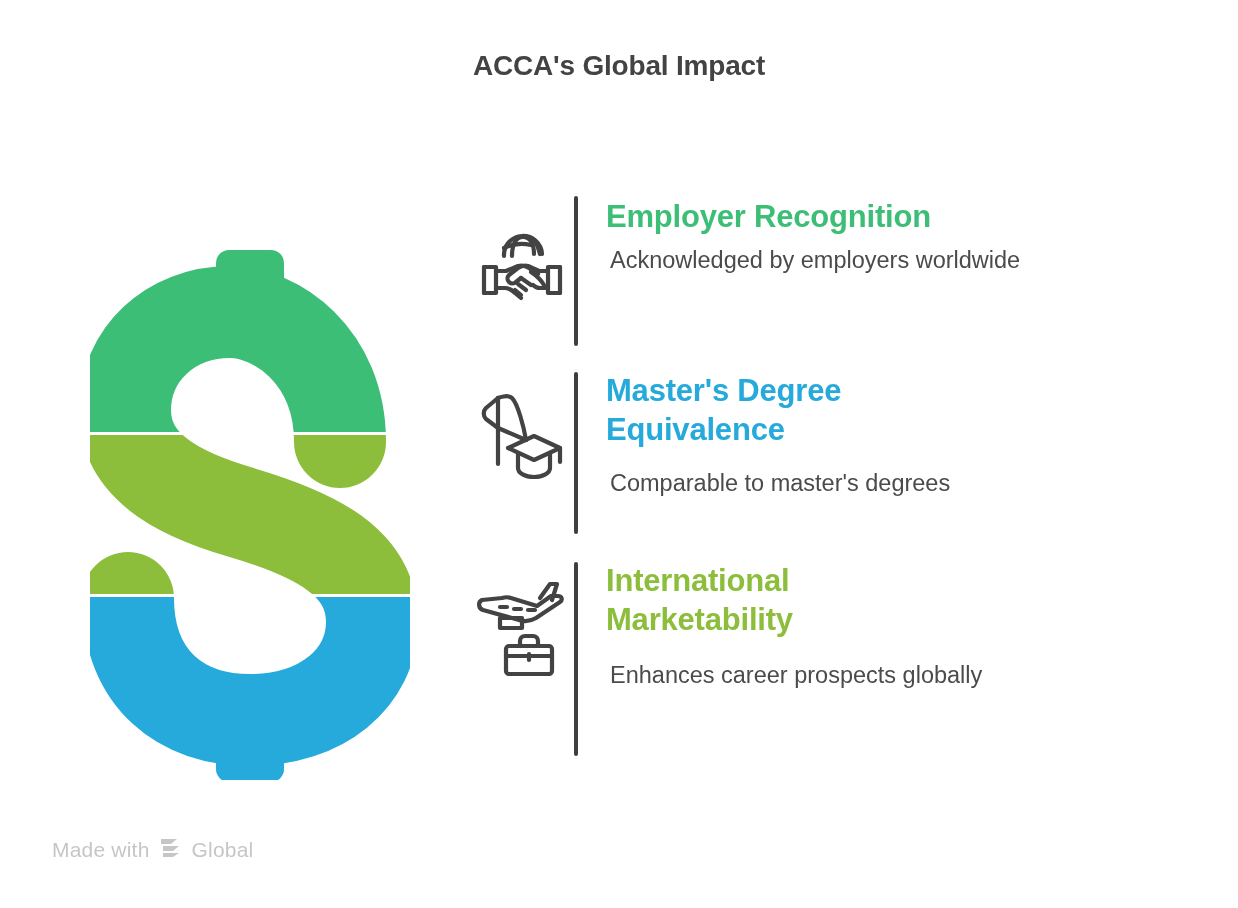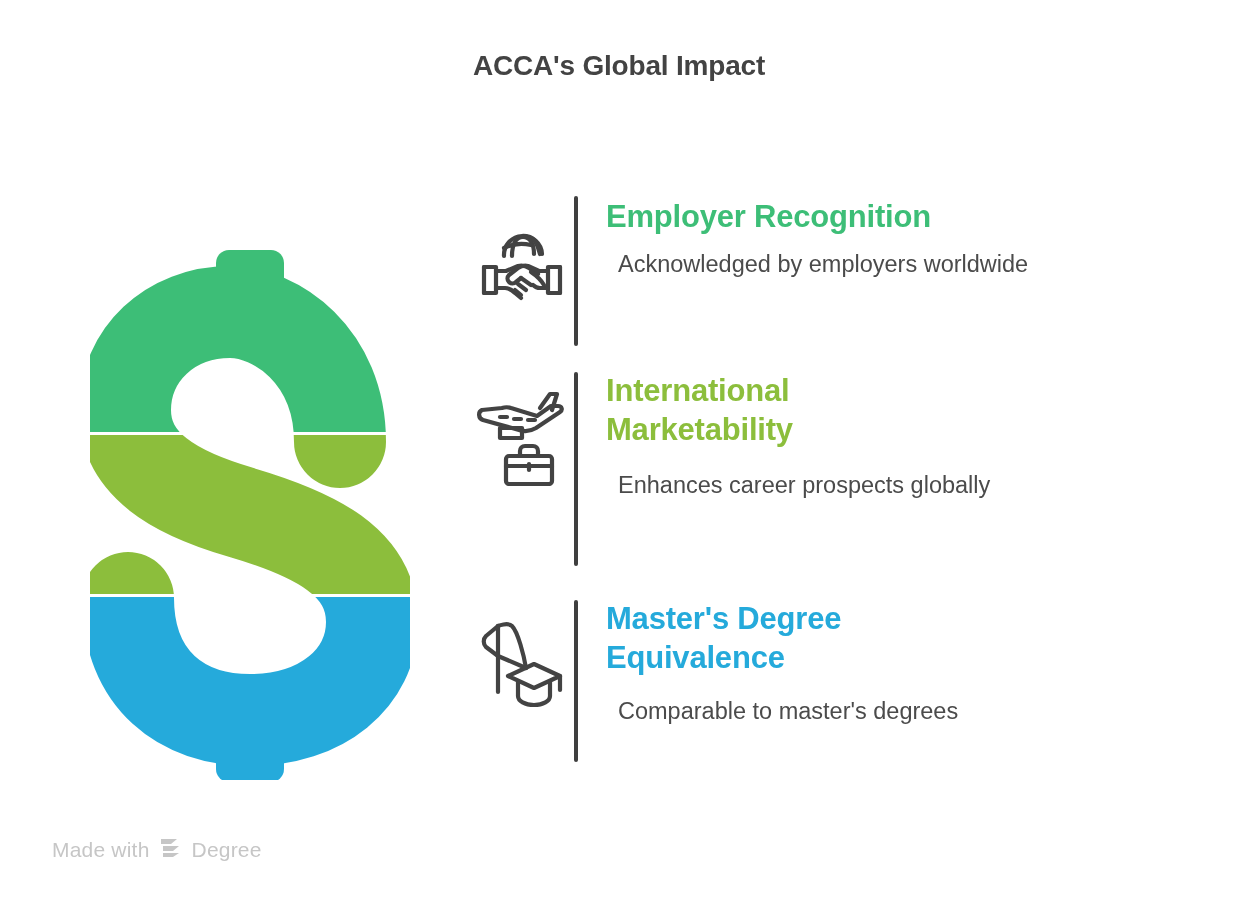--- a/index.html
+++ b/index.html
@@ -79,21 +79,21 @@
     font-size: 31px;
     font-weight: bold;
     line-height: 1.25;
     margin: 0 0 8px 0;
     letter-spacing: -0.2px;
   }
   .feature-desc {
     font-size: 23.5px;
     color: #4b4b4b;
     line-height: 1.33;
-    margin: 12px;
+    margin: 4px;
     font-weight: normal;
   }
 
   #row-0 { height: 176px; }
   #row-1 { height: 228px; }
   #row-2 { height: 190px; }
 
   #row-0 .feature-divider { margin-top: 0; margin-bottom: 26px; }
   #row-1 .feature-divider { margin-top: 0; margin-bottom: 34px; }
   #row-2 .feature-divider { margin-top: 0; margin-bottom: 28px; }
@@ -197,20 +197,42 @@
         <path d="M57 62 c6 4 10 8 13 13"></path>
       </svg>
     </div>
     <div class="feature-divider"></div>
     <div class="feature-text">
       <div class="feature-heading" style="color:#3DBE77">Employer Recognition</div>
       <div class="feature-desc">Acknowledged by employers worldwide</div>
     </div>
   </div>
 
+  <div class="feature-row" id="row-2">
+    <div class="feature-icon">
+      <svg width="96" height="96" viewBox="0 0 96 96" fill="none" stroke="#434343" stroke-width="4.2" stroke-linecap="round" stroke-linejoin="round">
+
+        <path d="M24 12 c0 0 10 -4 14 0 c6 6 12 30 14 42"></path>
+        <path d="M24 12 l-12 10 c-3 3 -3 8 0 11 l12 9"></path>
+        <path d="M24 12 v30"></path>
+        <path d="M24 42 v36"></path>
+        <path d="M24 42 l28 12"></path>
+
+        <path d="M60 50 L34 62 L60 74 L86 62 Z"></path>
+        <path d="M44 68 v14 c0 5 7 9 16 9 c9 0 16 -4 16 -9 v-14"></path>
+        <path d="M86 62 v14"></path>
+      </svg>
+    </div>
+    <div class="feature-divider"></div>
+    <div class="feature-text">
+      <div class="feature-heading" style="color:#25AADB; max-width:300px;">Master's Degree Equivalence</div>
+      <div class="feature-desc">Comparable to master's degrees</div>
+    </div>
+  </div>
+
   <div class="feature-row" id="row-1">
     <div class="feature-icon">
       <svg width="96" height="100" viewBox="0 0 96 100" fill="none" stroke="#434343" stroke-width="4.2" stroke-linecap="round" stroke-linejoin="round">
 
         <path d="M8 24 C4 26 4 32 9 34 l36 10 c6 2 12 1 17 -2 l24 -16 c3 -2 2 -6 -2 -6 l-7 0 -14 10 -26 -8 c-3 -1 -6 -1 -9 0 z"></path>
 
         <path d="M66 22 l10 -14 h7 l-5 16"></path>
 
         <path d="M26 31 h7"></path>
         <path d="M40 33 h7"></path>
@@ -221,50 +243,28 @@
         <rect x="32" y="70" width="46" height="28" rx="3"></rect>
         <path d="M32 80 h46"></path>
         <path d="M46 70 v-5 c0 -3 2 -5 5 -5 h8 c3 0 5 2 5 5 v5"></path>
         <path d="M55 78 v6"></path>
       </svg>
     </div>
     <div class="feature-divider"></div>
     <div class="feature-text">
       <div class="feature-heading" style="color:#8CBE3C; max-width:260px;">International Marketability</div>
       <div class="feature-desc" style="max-width:380px;">Enhances career prospects globally</div>
-    </div>
-  </div>
-
-  <div class="feature-row" id="row-2">
-    <div class="feature-icon">
-      <svg width="96" height="96" viewBox="0 0 96 96" fill="none" stroke="#434343" stroke-width="4.2" stroke-linecap="round" stroke-linejoin="round">
-
-        <path d="M24 12 c0 0 10 -4 14 0 c6 6 12 30 14 42"></path>
-        <path d="M24 12 l-12 10 c-3 3 -3 8 0 11 l12 9"></path>
-        <path d="M24 12 v30"></path>
-        <path d="M24 42 v36"></path>
-        <path d="M24 42 l28 12"></path>
-
-        <path d="M60 50 L34 62 L60 74 L86 62 Z"></path>
-        <path d="M44 68 v14 c0 5 7 9 16 9 c9 0 16 -4 16 -9 v-14"></path>
-        <path d="M86 62 v14"></path>
-      </svg>
-    </div>
-    <div class="feature-divider"></div>
-    <div class="feature-text">
-      <div class="feature-heading" style="color:#25AADB; max-width:300px;">Master's Degree Equivalence</div>
-      <div class="feature-desc">Comparable to master's degrees</div>
     </div>
   </div>
 
 </div>
 
 <div id="watermark">
   <span>Made with</span>
   <span>
     <svg width="24" height="20" viewBox="0 0 24 20" fill="#c6c6c6">
       <path d="M2 1 L18 1 L12 6 L2 6 Z"></path>
       <path d="M4 8 L20 8 L14 13 L4 13 Z"></path>
       <path d="M6 15 L22 15 L16 19 L6 19 Z" transform="translate(-2,0)"></path>
     </svg>
   </span>
-  <span>Degree</span>
+  <span>Global</span>
 </div>
 
 </body></html>

